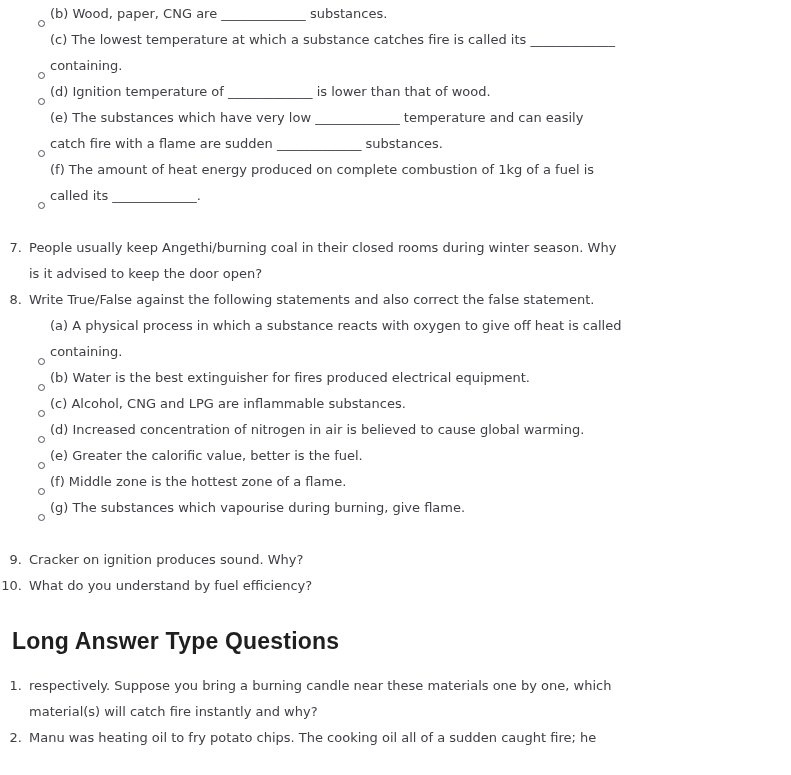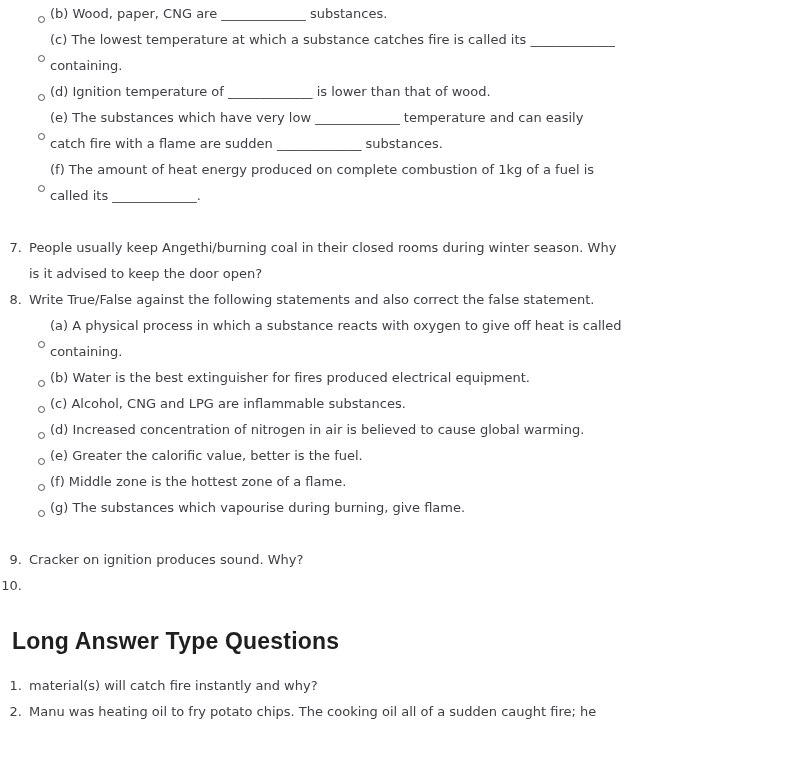--- a/index.html
+++ b/index.html
@@ -33,21 +33,21 @@
     width: 22px;
     text-align: right;
     margin-right: 7px;
     line-height: 26px;
     white-space: nowrap;
   }
   .qtext { min-width: 0; }
   
   .brow {
     display: flex;
-    align-items: center;
+    align-items: flex-end;
     padding-left: 38px;
   }
   .bullet {
     flex: 0 0 5px;
     width: 5px;
     height: 5px;
     border: 1px solid #584f5c;
     border-radius: 50%;
     margin-top: 10px;
     margin-right: 5px;
@@ -184,31 +184,35 @@
 
     <div class="qrow">
       <span class="qnum">9.</span>
       <div class="qtext">
         <div class="line">Cracker on ignition produces sound. Why?</div>
       </div>
     </div>
 
     <div class="qrow">
       <span class="qnum">10.</span>
+      <div class="qtext">
+        <div class="line">What do you understand by fuel efficiency?</div>
+      </div>
     </div>
 
   </div>
 
   <h2 class="section-heading">Long Answer Type Questions</h2>
 
   <div>
 
     <div class="qrow">
       <span class="qnum">1.</span>
       <div class="qtext">
+        <div class="line">respectively. Suppose you bring a burning candle near these materials one by one, which</div>
         <div class="line">material(s) will catch fire instantly and why?</div>
       </div>
     </div>
 
     <div class="qrow">
       <span class="qnum">2.</span>
       <div class="qtext">
         <div class="line">Manu was heating oil to fry potato chips. The cooking oil all of a sudden caught fire; he</div>
       </div>
     </div>

